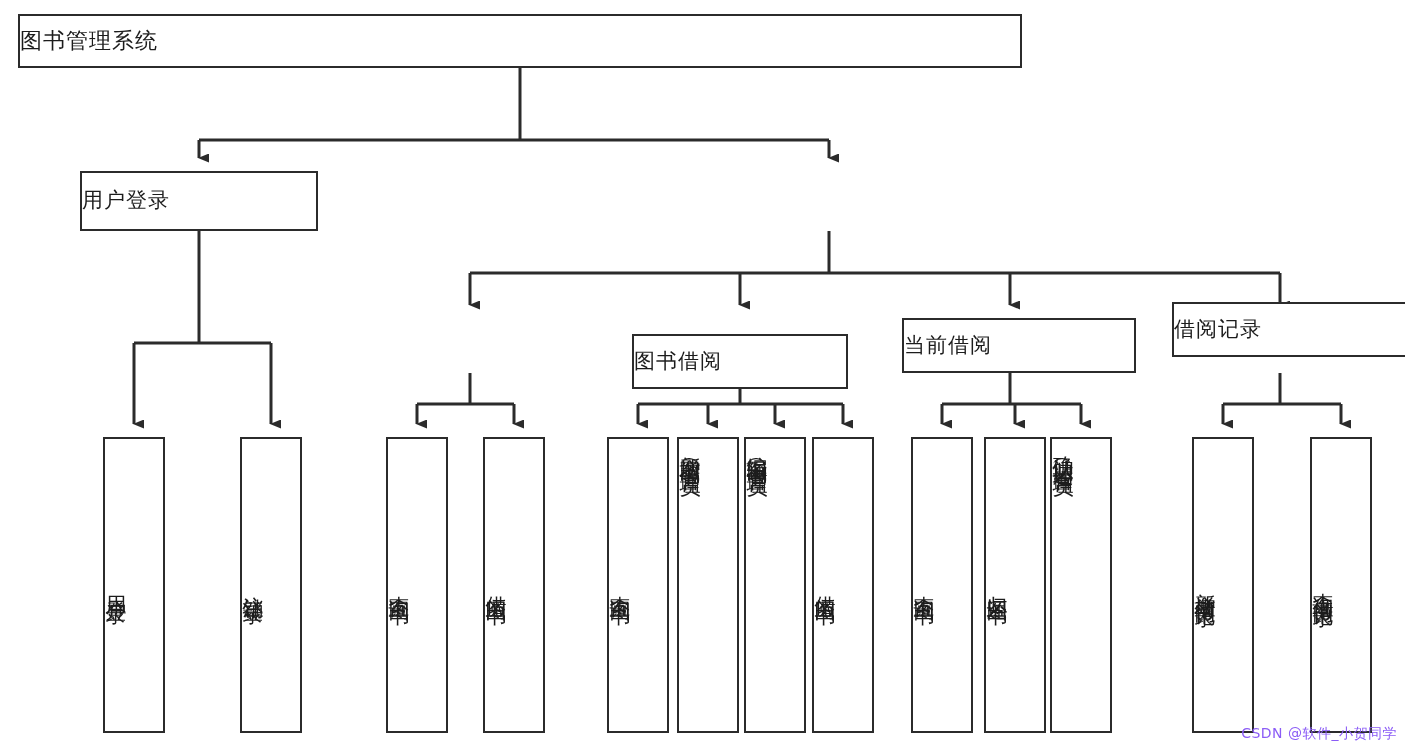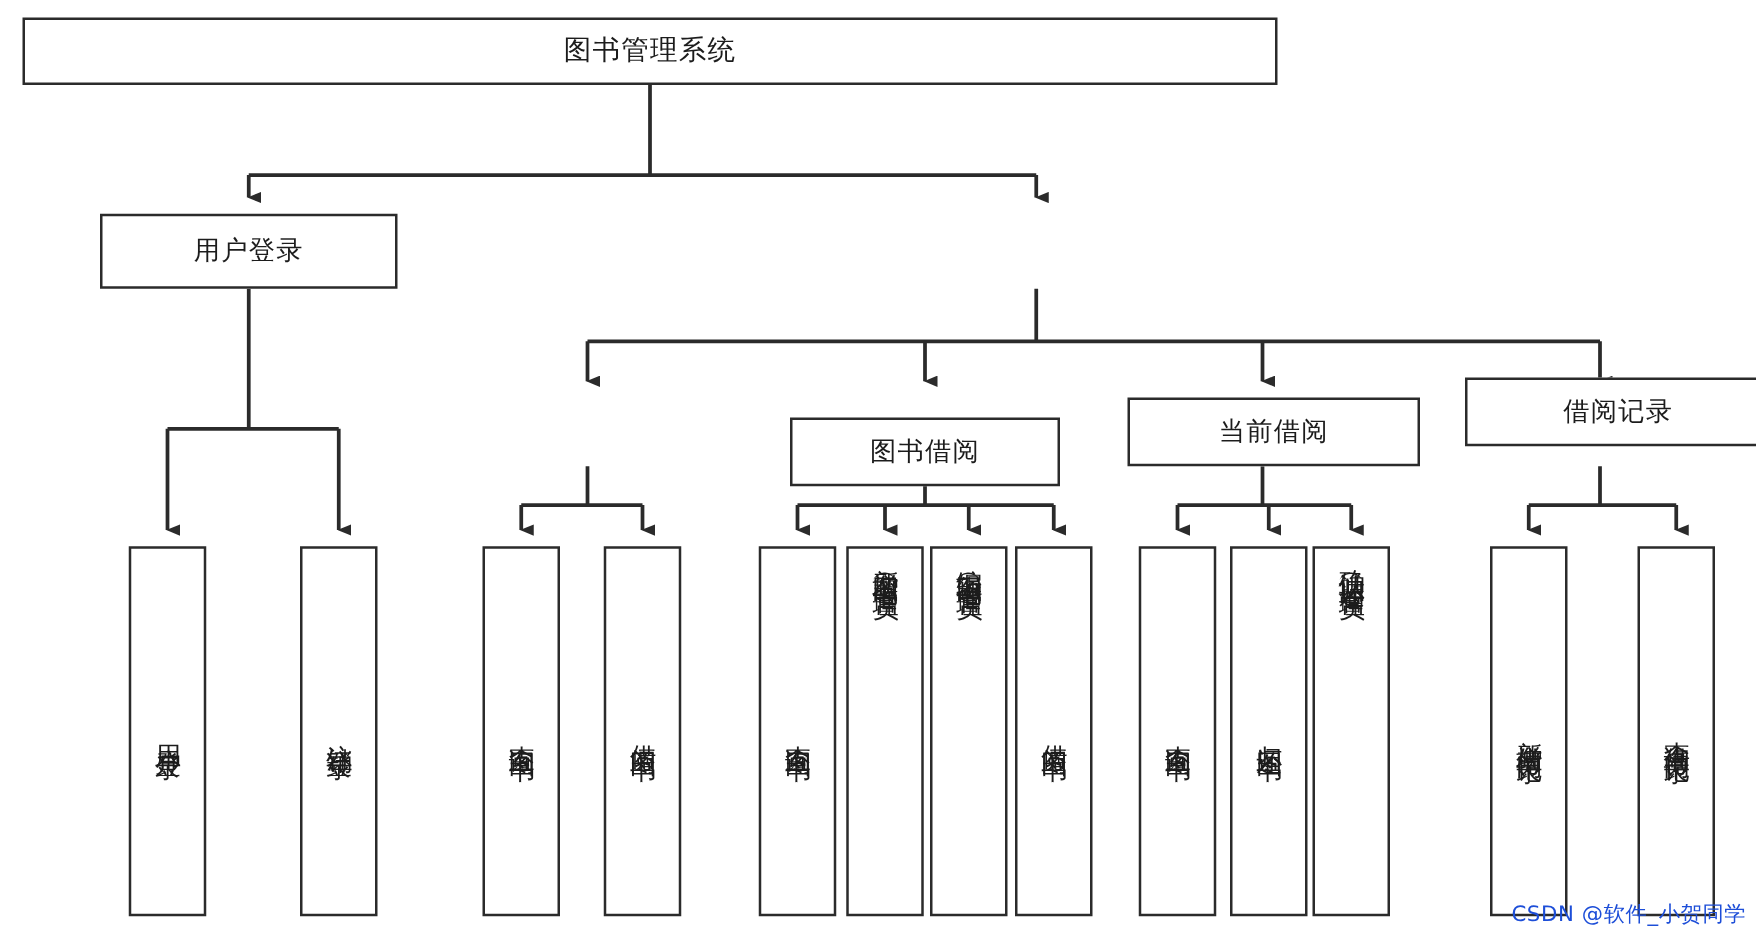--- a/index.html
+++ b/index.html
@@ -26,21 +26,20 @@
     width: 1405px;
     height: 747px;
   }
   .node-box {
     position: absolute;
     box-sizing: border-box;
     border: 2px solid #2b2b2b;
     background: #ffffff;
     display: flex;
     align-items: center;
-    justify-content: center;
     overflow: hidden;
   }
   .node-label-h {
     font-size: 21px;
     color: #1c1c1c;
     line-height: 1.2;
     white-space: nowrap;
     letter-spacing: 1px;
   }
   .node-label-v {
@@ -52,22 +51,22 @@
     letter-spacing: 3px;
     line-height: 1;
   }
   .title-label {
     font-size: 22px;
   }
   #watermark {
     position: absolute;
     right: 8px;
     bottom: 4px;
-    font-size: 17px;
-    color: #1d4ed8;
+    font-size: 14px;
+    color: #8b5cf6;
     white-space: nowrap;
     letter-spacing: 0.5px;
     pointer-events: none;
   }
 </style>
 </head>
 <body>
 
 <div id="diagram-root">
 

